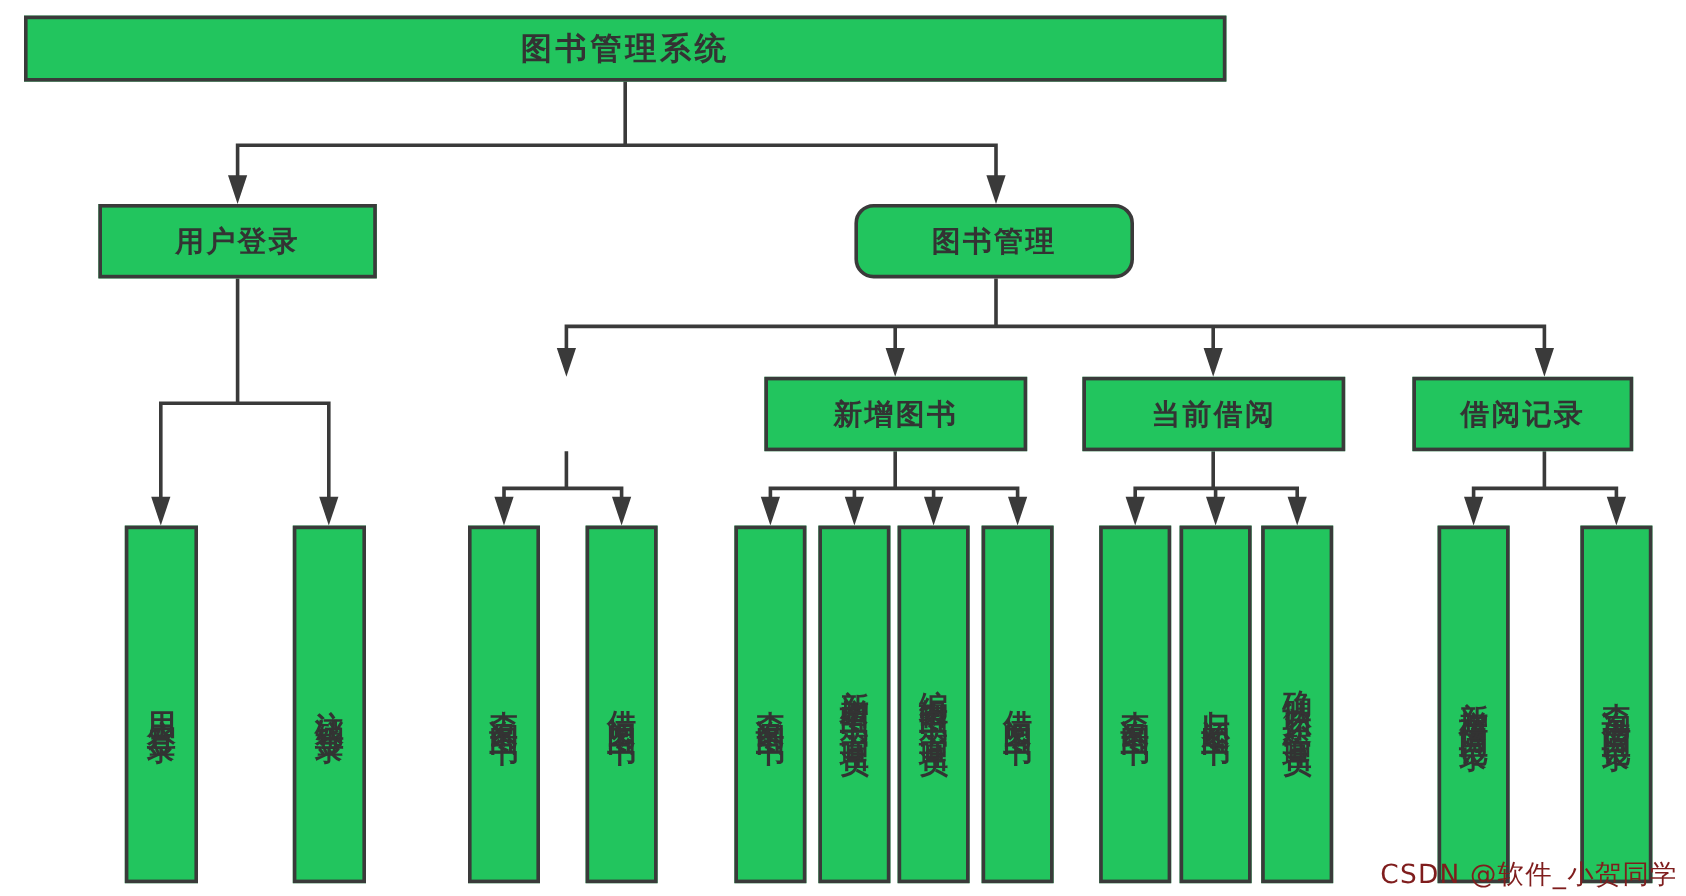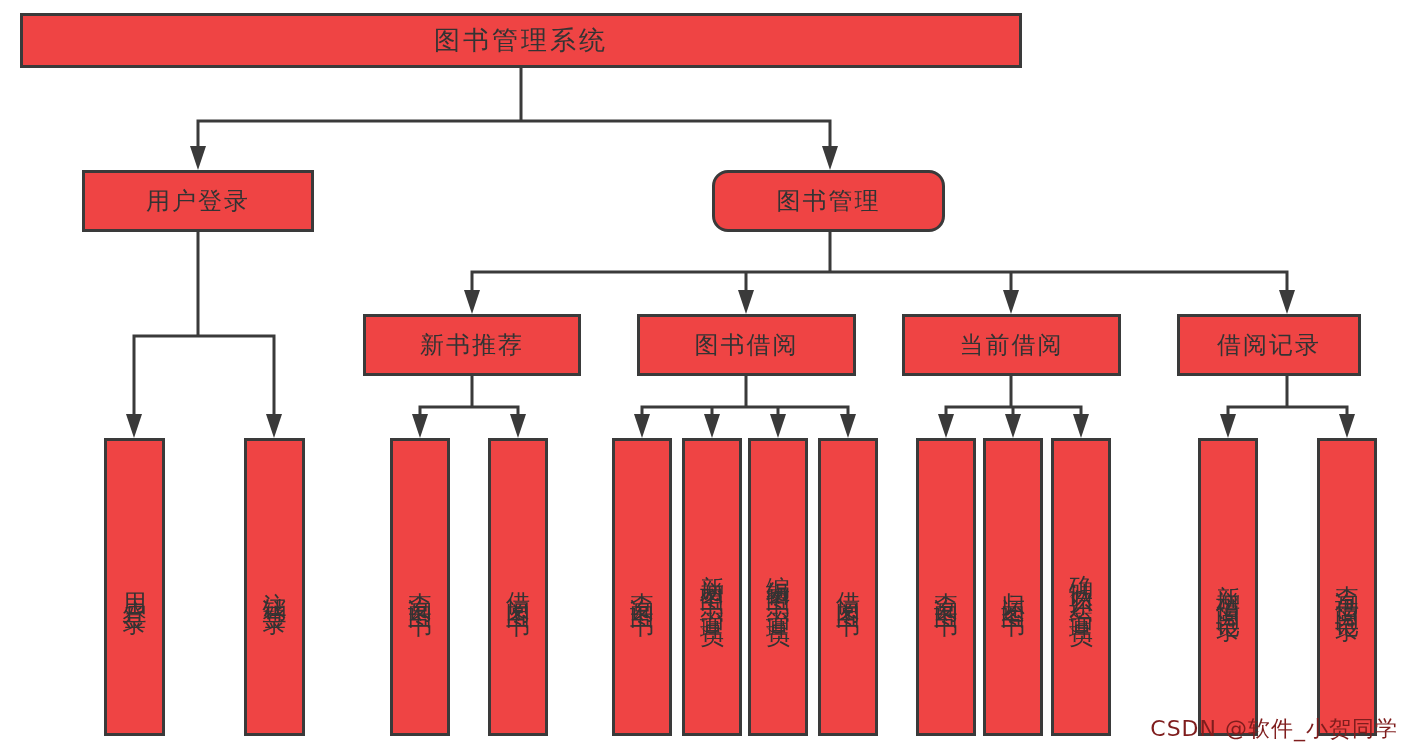--- a/index.html
+++ b/index.html
@@ -13,26 +13,27 @@
   }
   .connectors {
     position: absolute;
     left: 0; top: 0;
     width: 1405px; height: 747px;
     pointer-events: none;
   }
   .node {
     position: absolute;
     box-sizing: border-box;
-    background: #ef4444;
+    background: #22c55e;
     border: 3px solid #3a3a3a;
     display: flex;
     align-items: center;
     justify-content: center;
     color: #333333;
+    font-weight: bold;
   }
   .node .lbl { white-space: nowrap; }
   .h-node .lbl {
     font-size: 24px;
     letter-spacing: 2px;
   }
   .root-node .lbl {
     font-size: 26px;
     letter-spacing: 3px;
   }
@@ -102,25 +103,22 @@
     <span class="lbl">图书管理系统</span>
   </div>
 
   <div class="node h-node" style="left:82px; top:170px; width:232px; height:62px;">
     <span class="lbl">用户登录</span>
   </div>
   <div class="node h-node" style="left:712px; top:170px; width:233px; height:62px;border-radius:16px;">
     <span class="lbl">图书管理</span>
   </div>
 
-  <div class="node h-node" style="left:363px; top:314px; width:218px; height:62px;">
-    <span class="lbl">新书推荐</span>
-  </div>
   <div class="node h-node" style="left:637px; top:314px; width:219px; height:62px;">
-    <span class="lbl">图书借阅</span>
+    <span class="lbl">新增图书</span>
   </div>
   <div class="node h-node" style="left:902px; top:314px; width:219px; height:62px;">
     <span class="lbl">当前借阅</span>
   </div>
   <div class="node h-node" style="left:1177px; top:314px; width:184px; height:62px;">
     <span class="lbl">借阅记录</span>
   </div>
 
   <div class="node v-node" style="left:104px; top:438px; width:61px; height:298px;">
     <span class="lbl">用户登录</span>

